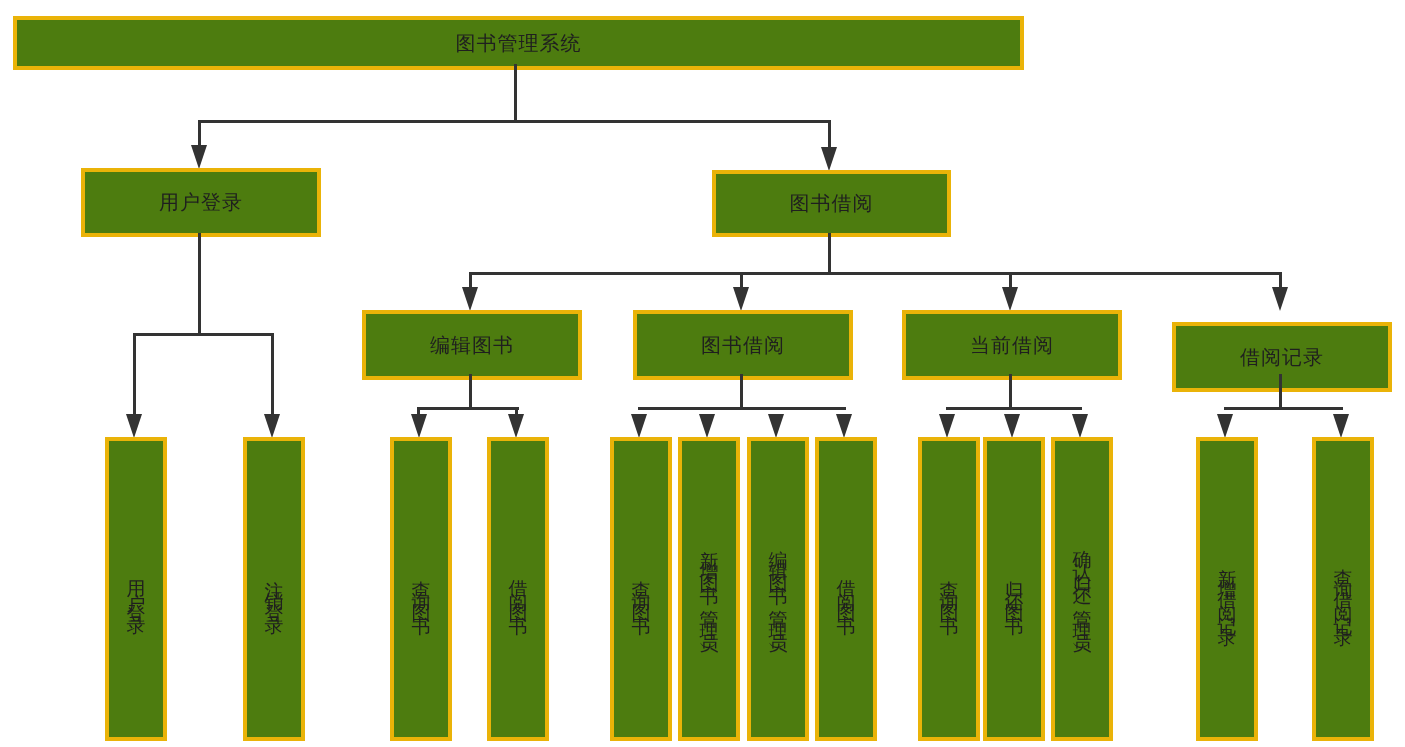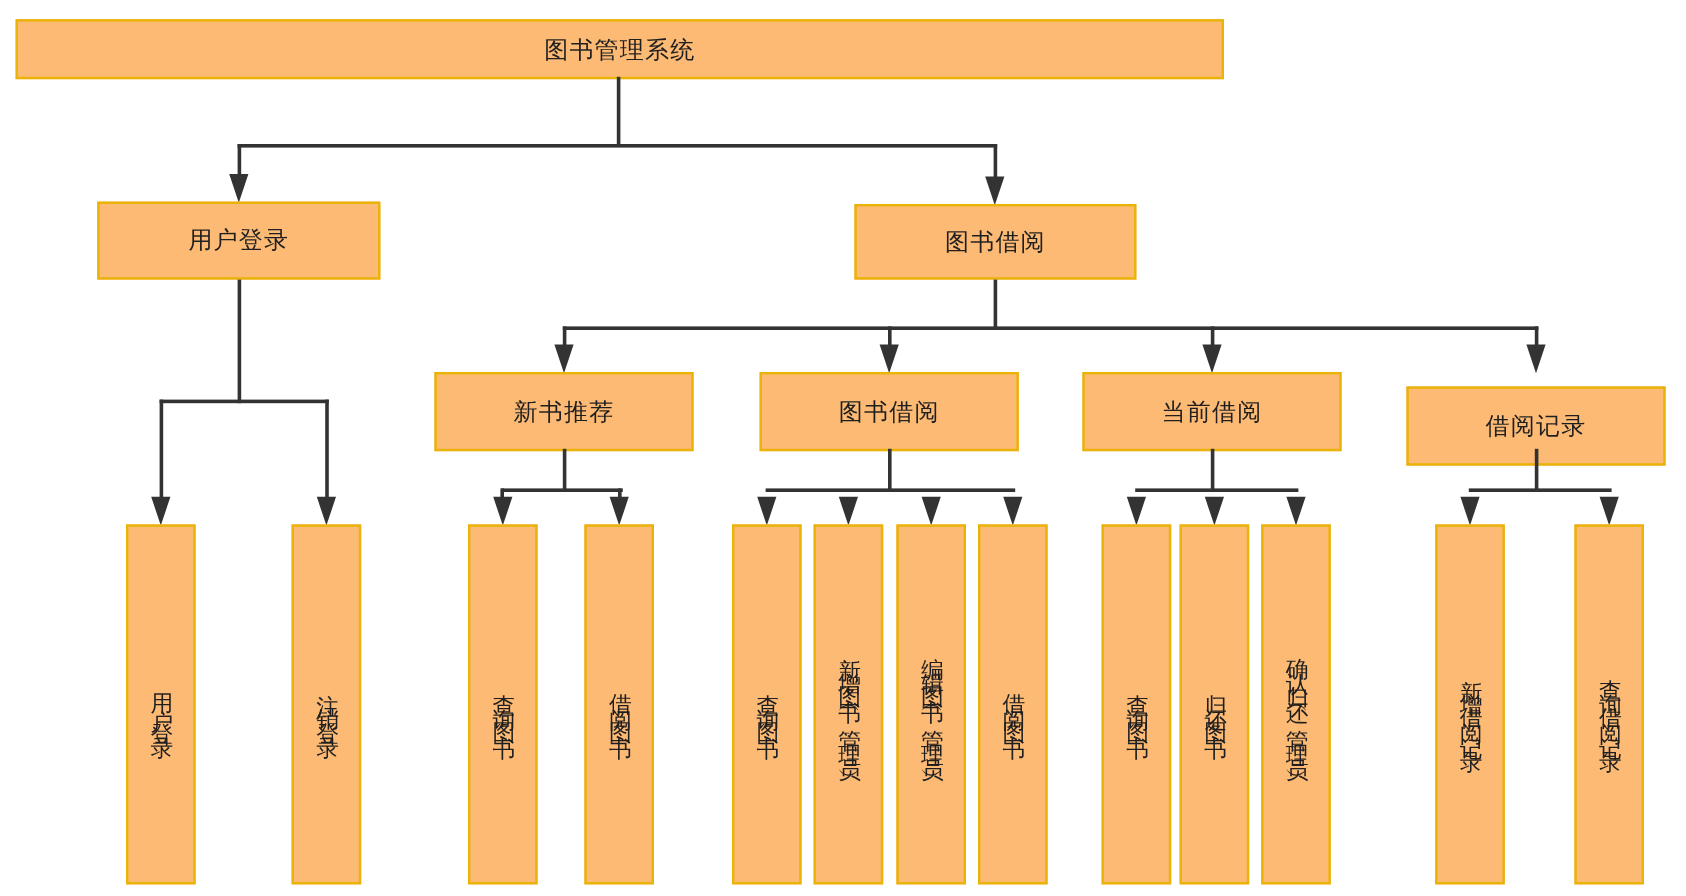--- a/index.html
+++ b/index.html
@@ -6,22 +6,22 @@
   .stage{
     position:relative;
     width:1405px;height:747px;
     background:#ffffff;
     font-family:"Liberation Sans","DejaVu Sans",sans-serif;
     color:#1f1f1f;
     overflow:hidden;
   }
   .box{
     position:absolute;
-    border:2px solid #eab308;
-    background:#fdba74;
+    border:4px solid #eab308;
+    background:#4d7c0f;
     display:flex;
     align-items:center;
     justify-content:center;
     box-sizing:content-box;
   }
   .box-h{
     font-size:20px;
     letter-spacing:1px;
   }
   .box-v span{
@@ -86,21 +86,21 @@
   <div class="vl" style="left:469px;top:272px;height:20px;"></div>
   <div class="vl" style="left:740px;top:272px;height:20px;"></div>
   <div class="vl" style="left:1009px;top:272px;height:20px;"></div>
   <div class="vl" style="left:1279px;top:272px;height:20px;"></div>
   <div class="arrow" style="left:462px;top:287px;"></div>
   <div class="arrow" style="left:733px;top:287px;"></div>
   <div class="arrow" style="left:1002px;top:287px;"></div>
   <div class="arrow" style="left:1272px;top:287px;"></div>
 
   <div class="box box-h" style="left:362px;top:310px;width:212px;height:62px;">
-    <span>新书推荐</span>
+    <span>编辑图书</span>
   </div>
   <div class="box box-h" style="left:902px;top:310px;width:212px;height:62px;">
     <span>当前借阅</span>
   </div>
   <div class="box box-h" style="left:633px;top:310px;width:212px;height:62px;">
     <span>图书借阅</span>
   </div>
   <div class="box box-h" style="left:1172px;top:322px;width:212px;height:62px;justify-content:center;">
     <span>借阅记录</span>
   </div>

